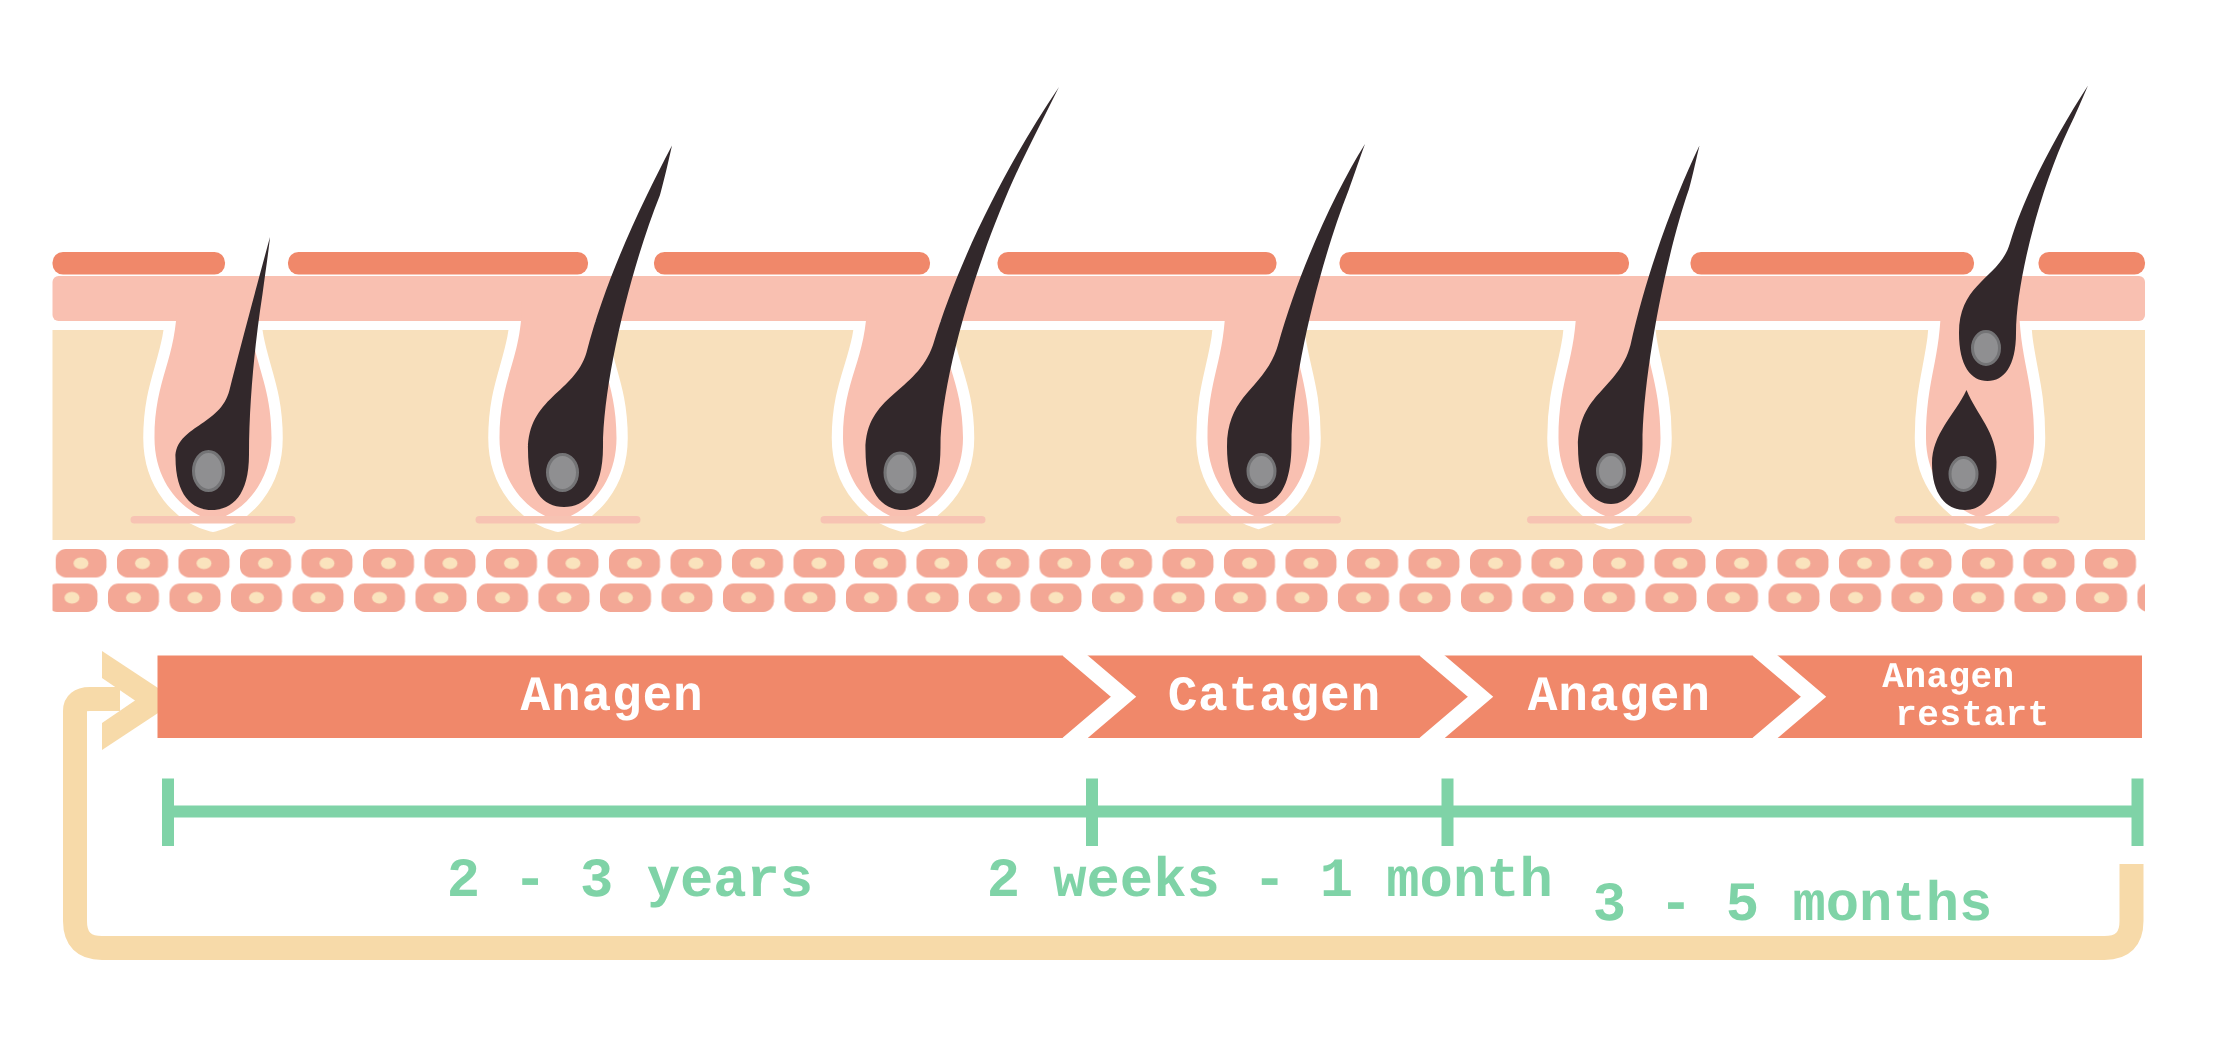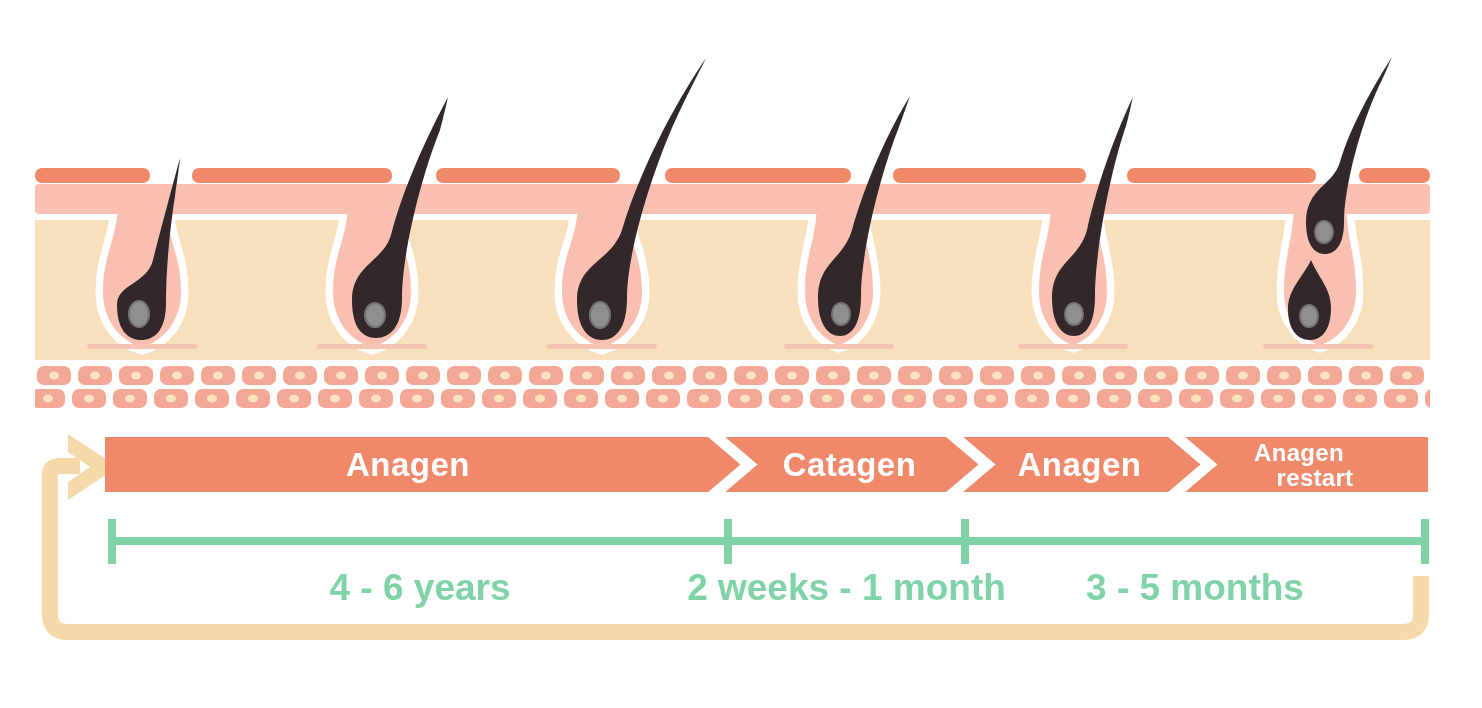--- a/index.html
+++ b/index.html
@@ -1,21 +1,21 @@
 <!DOCTYPE html>
 <html><head>
 <meta charset="utf-8">
 <style>
   html,body { margin:0; padding:0; background:#ffffff; }
   .canvas {
     position:relative;
     width:1482px; height:708px;
     background:#ffffff;
     overflow:hidden;
-    font-family:Liberation Sans, sans-serif;
+    font-family:Liberation Mono, monospace;
   }
   .canvas svg { position:absolute; left:0; top:0; }
 
   .phase-label {
     position:absolute; top:437px; height:55px;
     display:flex; align-items:center; justify-content:center;
     color:#ffffff; font-weight:bold; font-size:33px;
     letter-spacing:0.5px; white-space:nowrap;
   }
   .phase-label.restart {
@@ -154,19 +154,19 @@
 
   <div class="phase-label" style="left:749px; width:201px;">Catagen</div>
 
   <div class="phase-label" style="left:987px; width:185px;">Anagen</div>
 
   <div class="phase-label restart" style="left:1214px; width:170px;">
     <span class="line1">Anagen</span>
     <span class="line2">restart</span>
   </div>
 
-  <div class="duration-label" style="left:112px; width:616px;">4 - 6 years</div>
+  <div class="duration-label" style="left:112px; width:616px;">2 - 3 years</div>
 
   <div class="duration-label" style="left:728px; width:237px;">2 weeks - 1 month</div>
 
-  <div class="duration-label" style="left:965px; width:460px;">3 - 5 months</div>
+  <div class="duration-label" style="left:965px; width:460px;margin-top:16px;">3 - 5 months</div>
 
 </div>
 
 </body></html>

